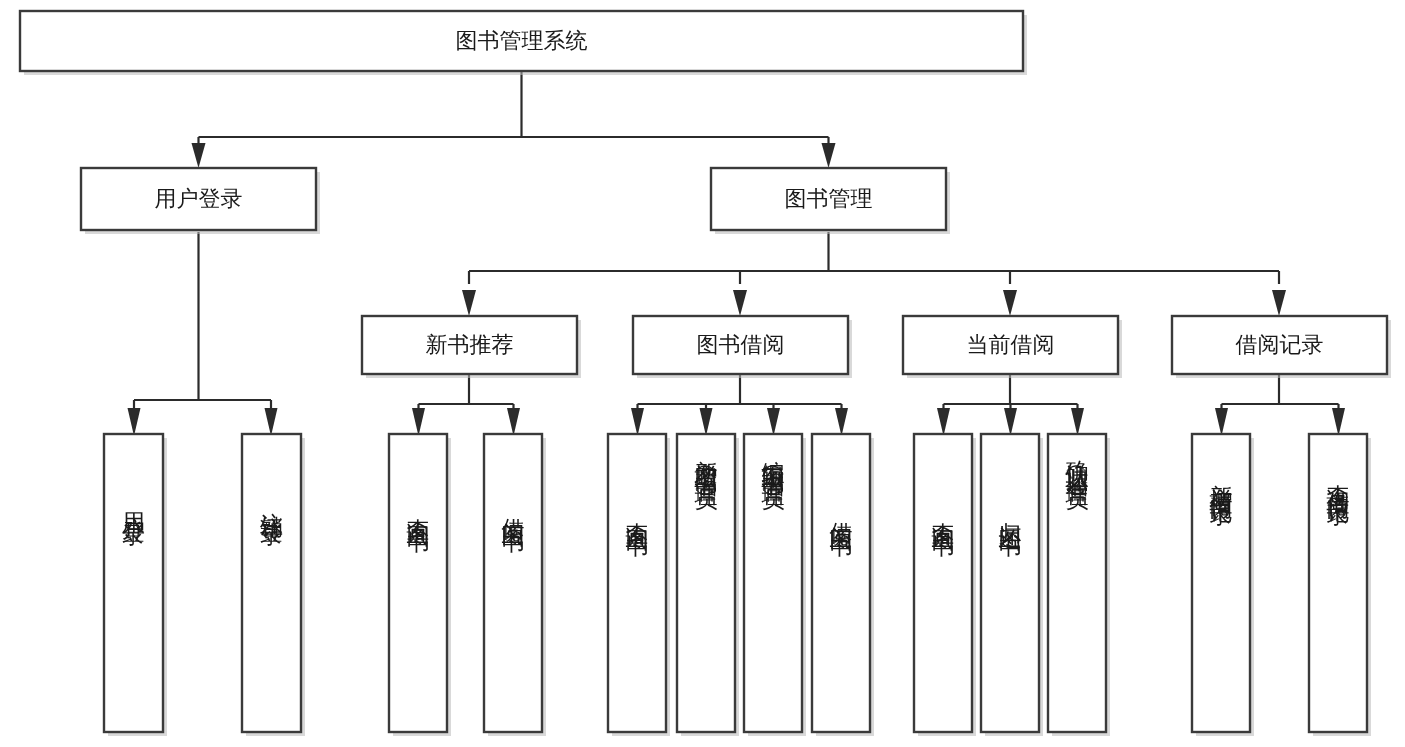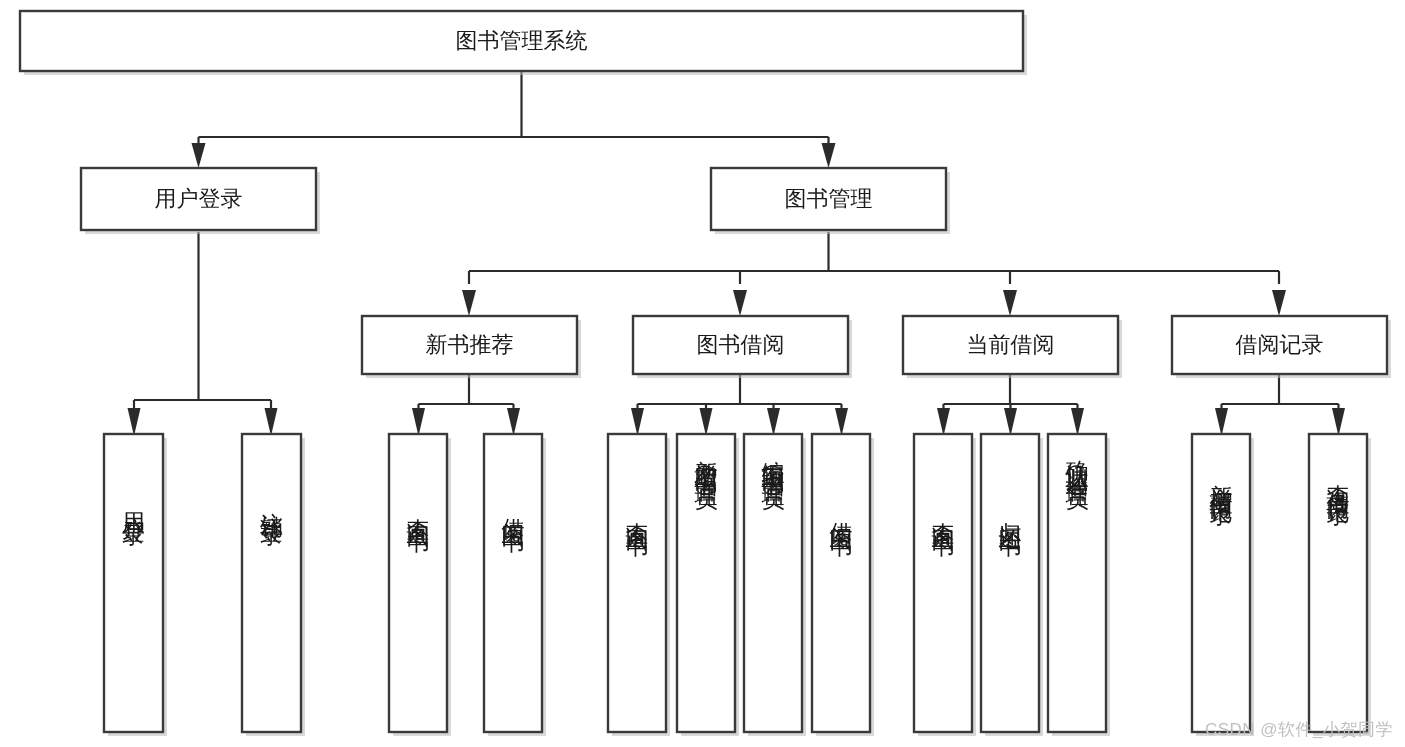--- a/index.html
+++ b/index.html
@@ -255,14 +255,13 @@
   <div class="node-label-v-wrap" style="left:1048px; top:442px; width:58px; height:290px;">
     <span class="node-label-v">确认归还（管理员）</span>
   </div>
   <div class="node-label-v-wrap" style="left:1192px; top:466px; width:58px; height:266px;">
     <span class="node-label-v">新增借阅记录</span>
   </div>
   <div class="node-label-v-wrap" style="left:1309px; top:466px; width:58px; height:266px;">
     <span class="node-label-v">查询借阅记录</span>
   </div>
 
-  <div class="watermark">CSDN @软件_小贺同学</div>
 </div>
 
 </body></html>

